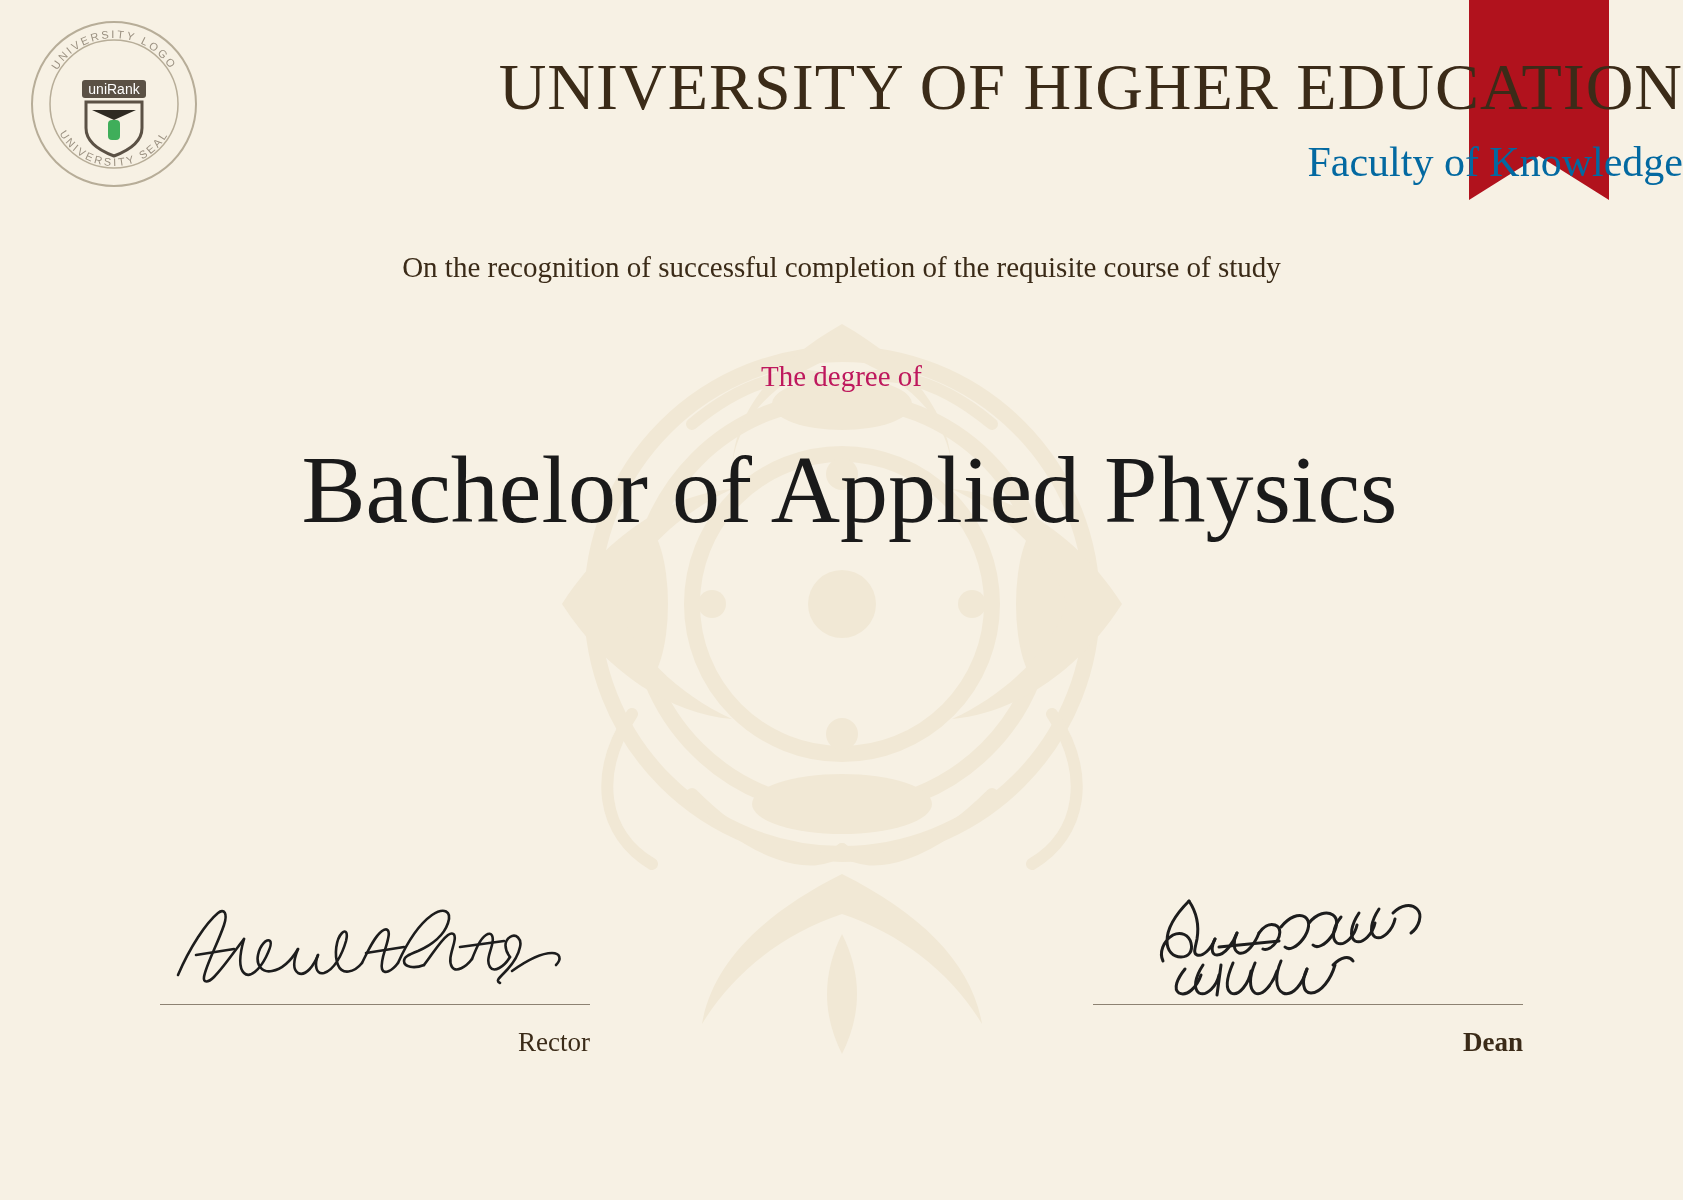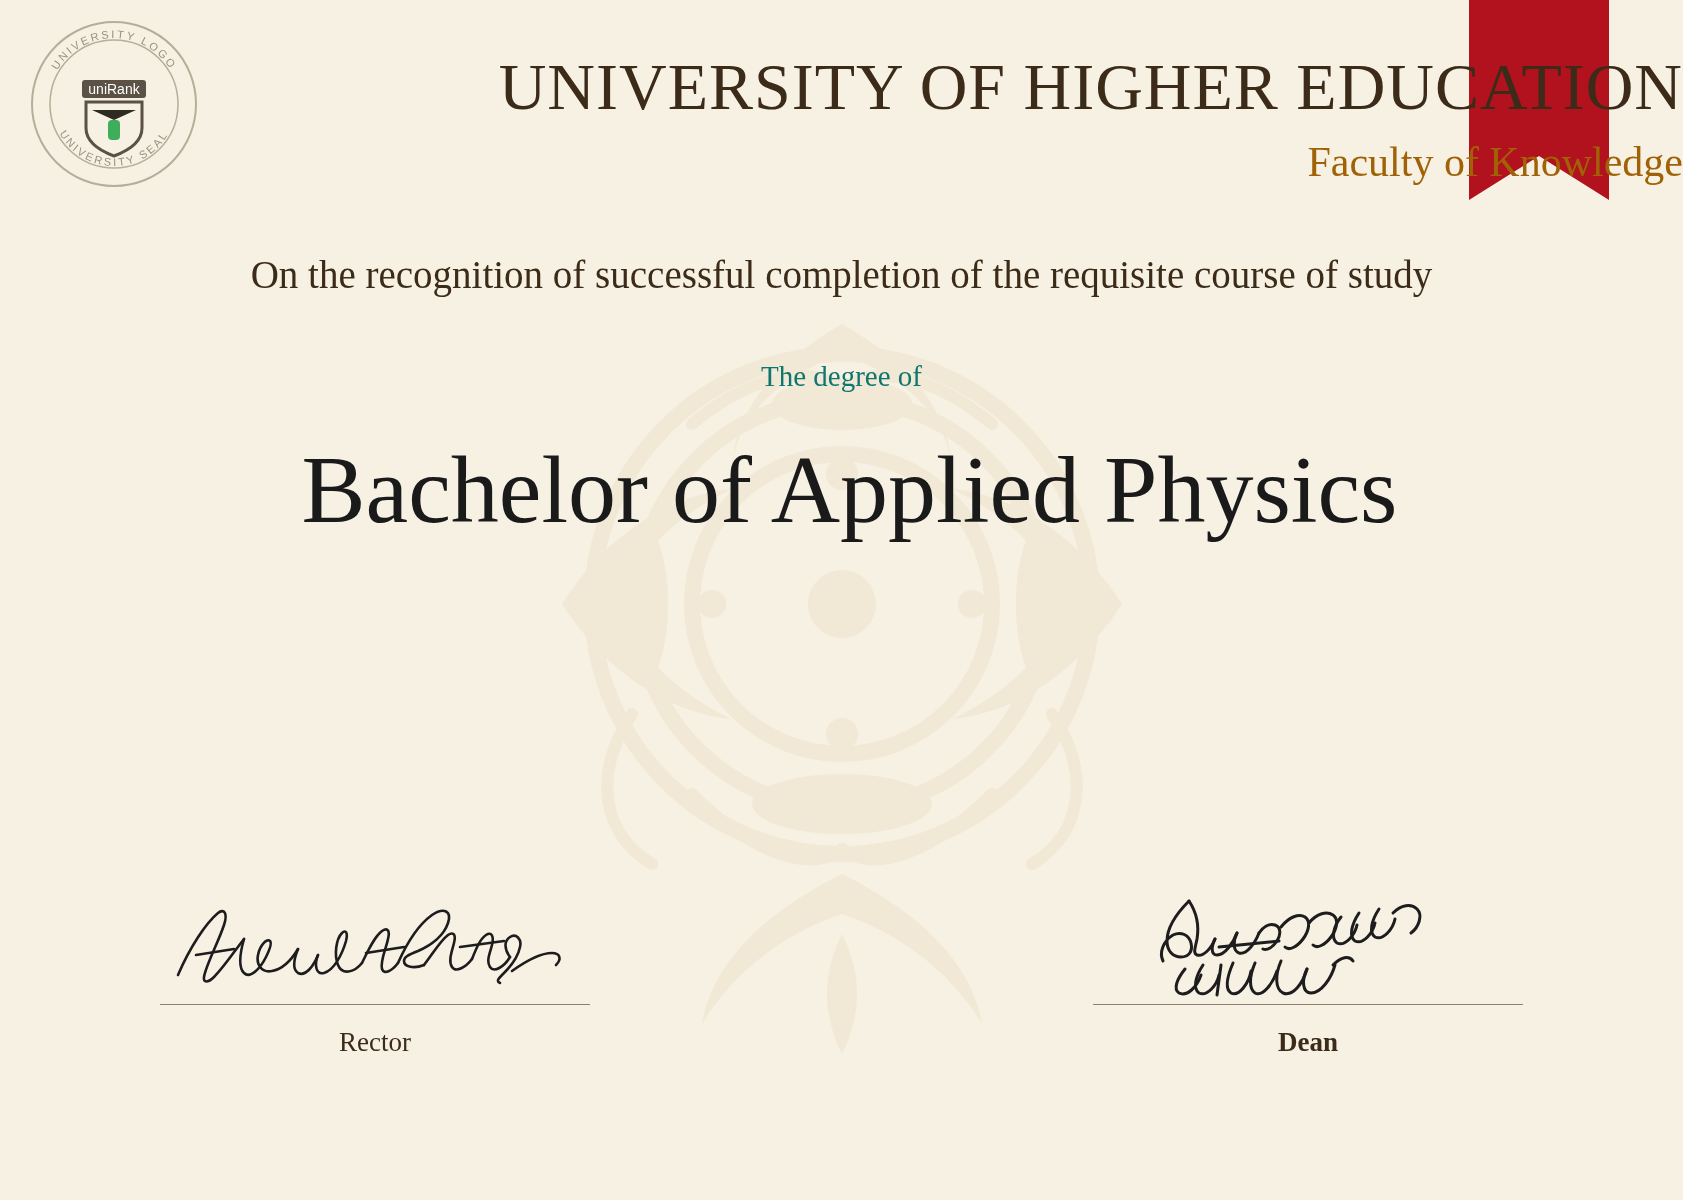--- a/index.html
+++ b/index.html
@@ -63,64 +63,64 @@
     font-size: 66px;
     letter-spacing: 1px;
     color: #3b2b18;
     font-weight: normal;
     line-height: 1.05;
     margin: 0;
     white-space: nowrap;
   }
   .faculty {
     font-size: 42px;
-    color: #a16207;
+    color: #0369a1;
     margin-top: 18px;
     line-height: 1.1;
   }
 
   
   .recognition {
     position: absolute;
     left: 0;
     right: 0;
     top: 246px;
     text-align: center;
-    font-size: 39px;
+    font-size: 29px;
     line-height: 1.5;
     color: #3b2b18;
   }
   .degree-of {
     position: absolute;
     left: 0;
     right: 0;
     top: 360px;
     text-align: center;
     font-size: 29px;
-    color: #0f766e;
+    color: #be185d;
   }
   .degree-title {
     position: absolute;
     left: 0;
     right: 0;
     top: 432px;
     text-align: center;
     font-size: 96px;
     color: #1a1a1a;
     line-height: 1.2;
     white-space: nowrap;
     padding-left: 16px;
   }
 
   
   .sig-block {
     position: absolute;
     bottom: 142px;
     width: 430px;
-    text-align: center;
+    text-align: right;
   }
   .sig-left  { left: 160px; }
   .sig-right { right: 160px; font-weight: bold; }
 
   .sig-mark {
     height: 120px;
     position: relative;
   }
   .sig-mark svg {
     position: absolute;

